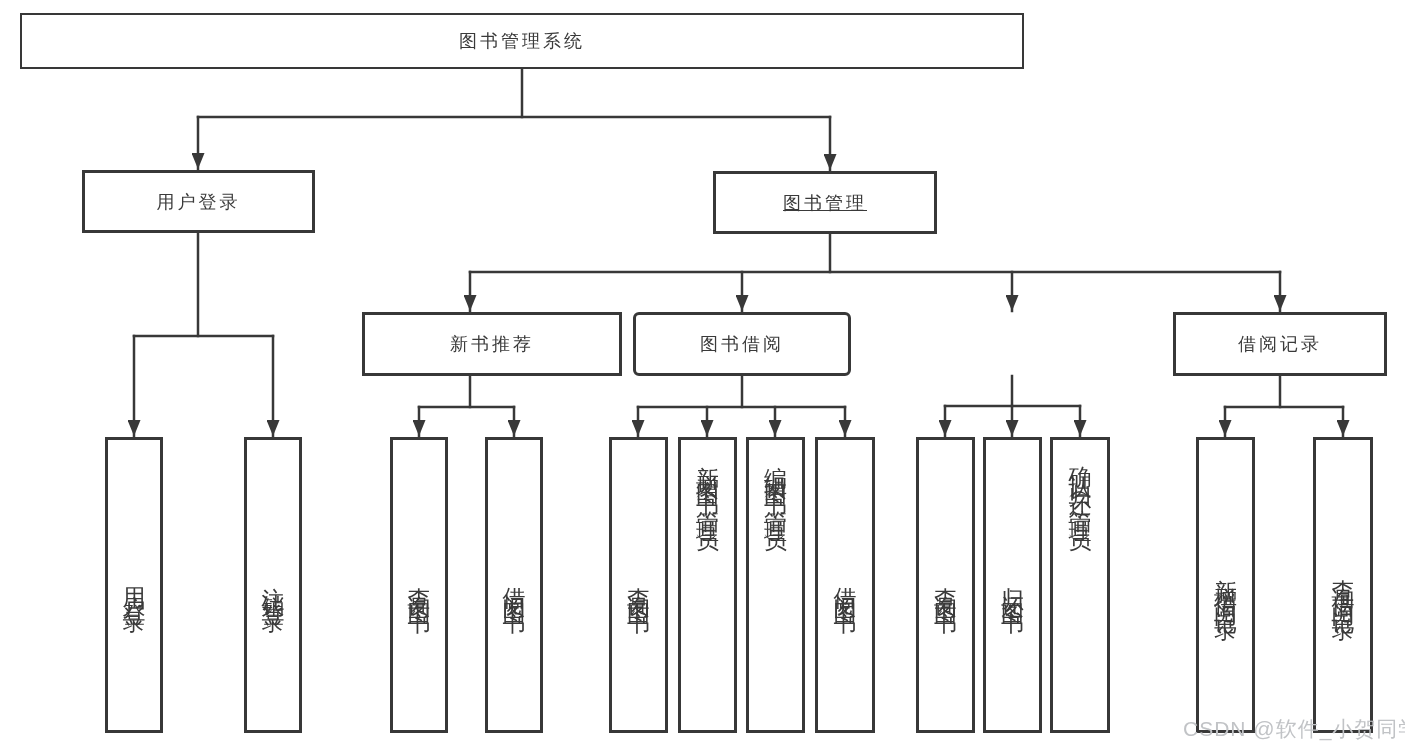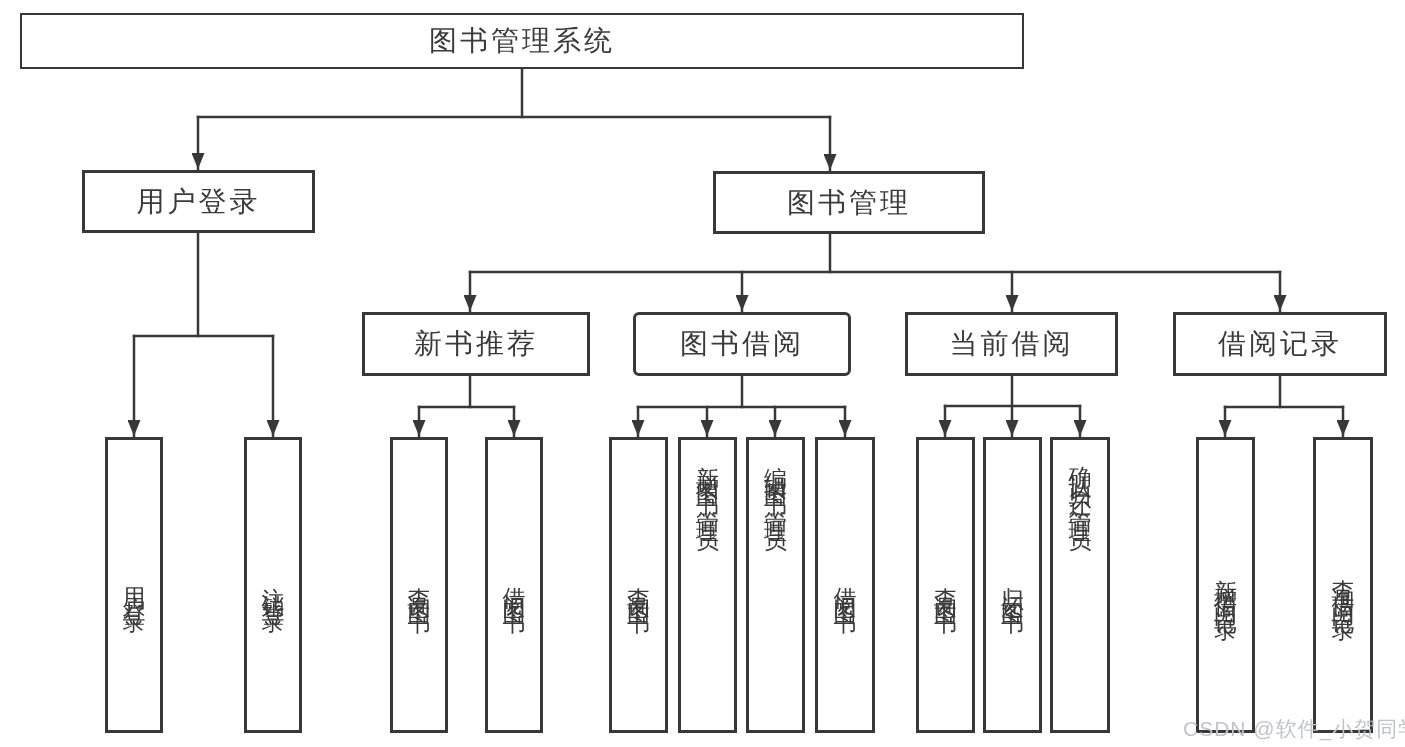--- a/index.html
+++ b/index.html
@@ -22,21 +22,21 @@
     box-sizing: border-box;
     background: #ffffff;
     border: 3px solid #383838;
     display: flex;
     align-items: center;
     justify-content: center;
     z-index: 2;
   }
   .node.root { border-width: 2px; }
   .node.h .hlabel {
-    font-size: 28px;
+    font-size: 18px;
     letter-spacing: 3px;
     white-space: nowrap;
     color: #3a3a3a;
   }
   .node.v .vtext {
     writing-mode: vertical-rl;
     font-size: 23px;
     letter-spacing: 8px;
     line-height: 1;
     color: #3a3a3a;
@@ -116,32 +116,29 @@
     </g>
   </svg>
 
   <div class="node h root" style="left:20px;top:13px;width:1004px;height:56px;">
     <span class="hlabel">图书管理系统</span>
   </div>
 
   <div class="node h" style="left:82px;top:170px;width:233px;height:63px;">
     <span class="hlabel">用户登录</span>
   </div>
-  <div class="node h" style="left:713px;top:171px;width:272px;height:63px;">
+  <div class="node h" style="left:713px;top:171px;width:224px;height:63px;text-decoration:underline;">
     <span class="hlabel">图书管理</span>
   </div>
 
-  <div class="node h" style="left:362px;top:312px;width:228px;height:64px;">
+  <div class="node h" style="left:362px;top:312px;width:260px;height:64px;">
     <span class="hlabel">新书推荐</span>
   </div>
   <div class="node h" style="left:633px;top:312px;width:218px;height:64px;border-radius:6px;">
     <span class="hlabel">图书借阅</span>
-  </div>
-  <div class="node h" style="left:905px;top:312px;width:213px;height:64px;">
-    <span class="hlabel">当前借阅</span>
   </div>
   <div class="node h" style="left:1173px;top:312px;width:214px;height:64px;">
     <span class="hlabel">借阅记录</span>
   </div>
 
   <div class="node v" style="left:105px;top:437px;width:58px;height:296px;">
     <span class="vtext">用户登录</span>
   </div>
   <div class="node v" style="left:244px;top:437px;width:58px;height:296px;">
     <span class="vtext">注销登录</span>

